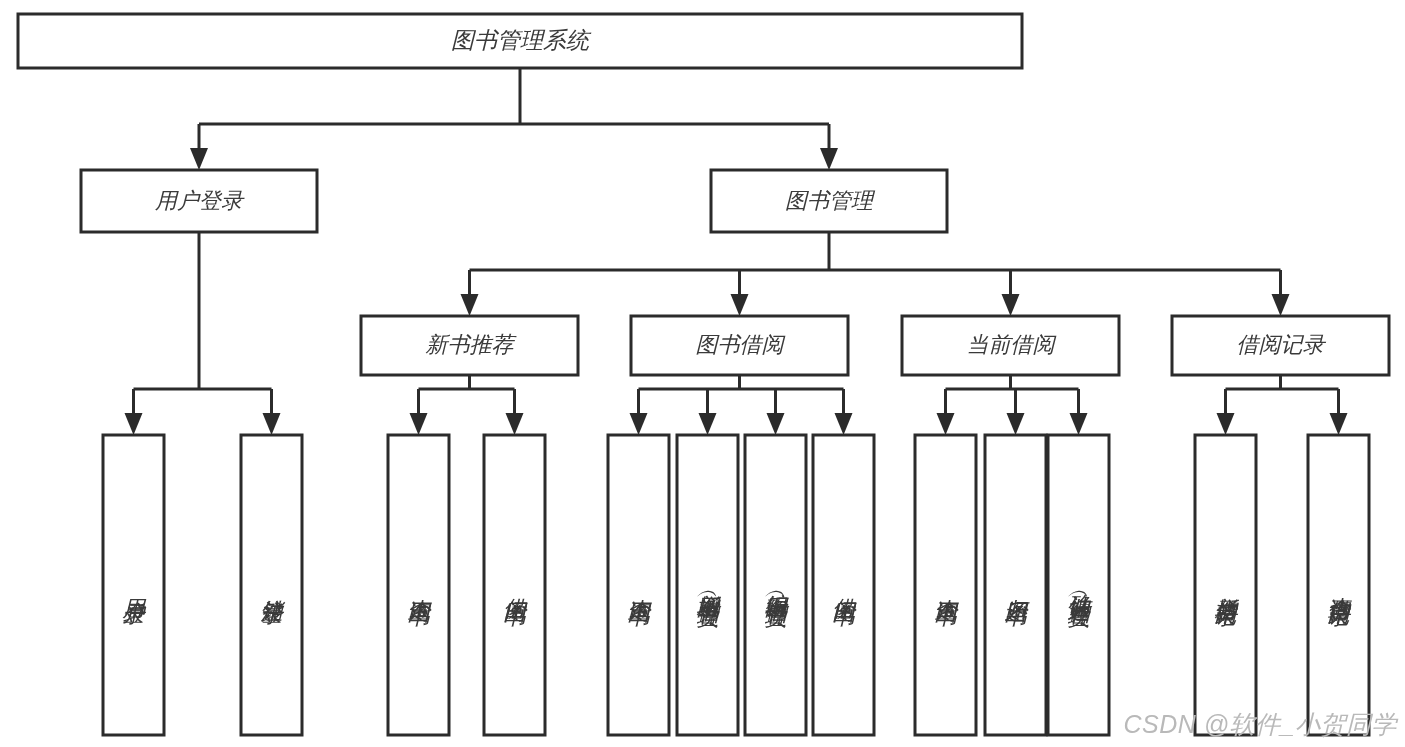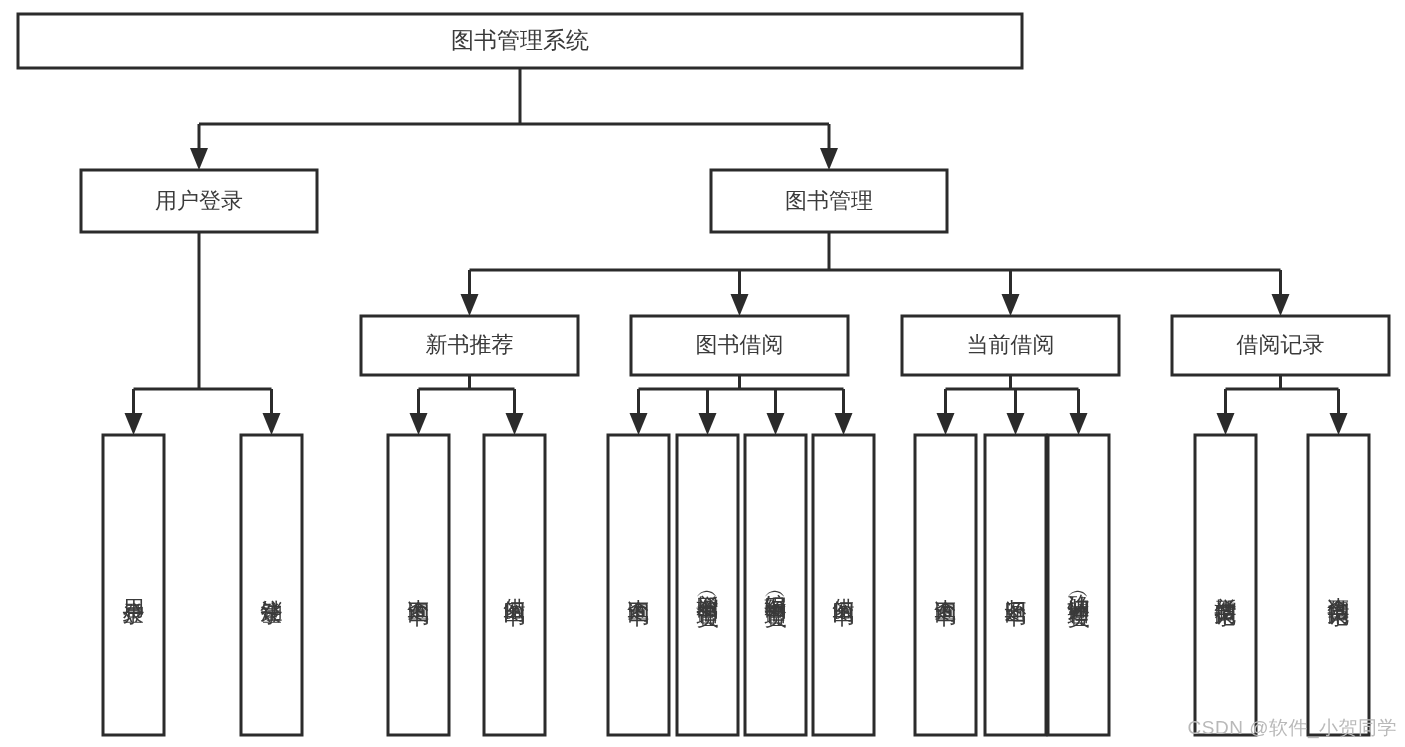--- a/index.html
+++ b/index.html
@@ -9,20 +9,21 @@
   }
   body {
     font-family: "Liberation Sans", "DejaVu Sans", sans-serif;
   }
   #diagram-root {
     position: relative;
     width: 1405px;
     height: 747px;
     background: #ffffff;
     overflow: hidden;
+    font-style: italic;
   }
   #flow-svg {
     position: absolute;
     left: 0;
     top: 0;
     width: 1405px;
     height: 747px;
   }
   .node-rect {
     fill: #ffffff;
@@ -65,21 +66,21 @@
     align-items: center;
     justify-content: center;
     white-space: nowrap;
     pointer-events: none;
   }
   #watermark {
     position: absolute;
     right: 8px;
     bottom: 6px;
     font-family: "Liberation Sans", "DejaVu Sans", sans-serif;
-    font-size: 19px;
+    font-size: 25px;
     color: #b9b9b9;
     letter-spacing: 0.5px;
     white-space: nowrap;
   }
 </style>
 </head>
 <body>
 
 <div id="diagram-root">
 

